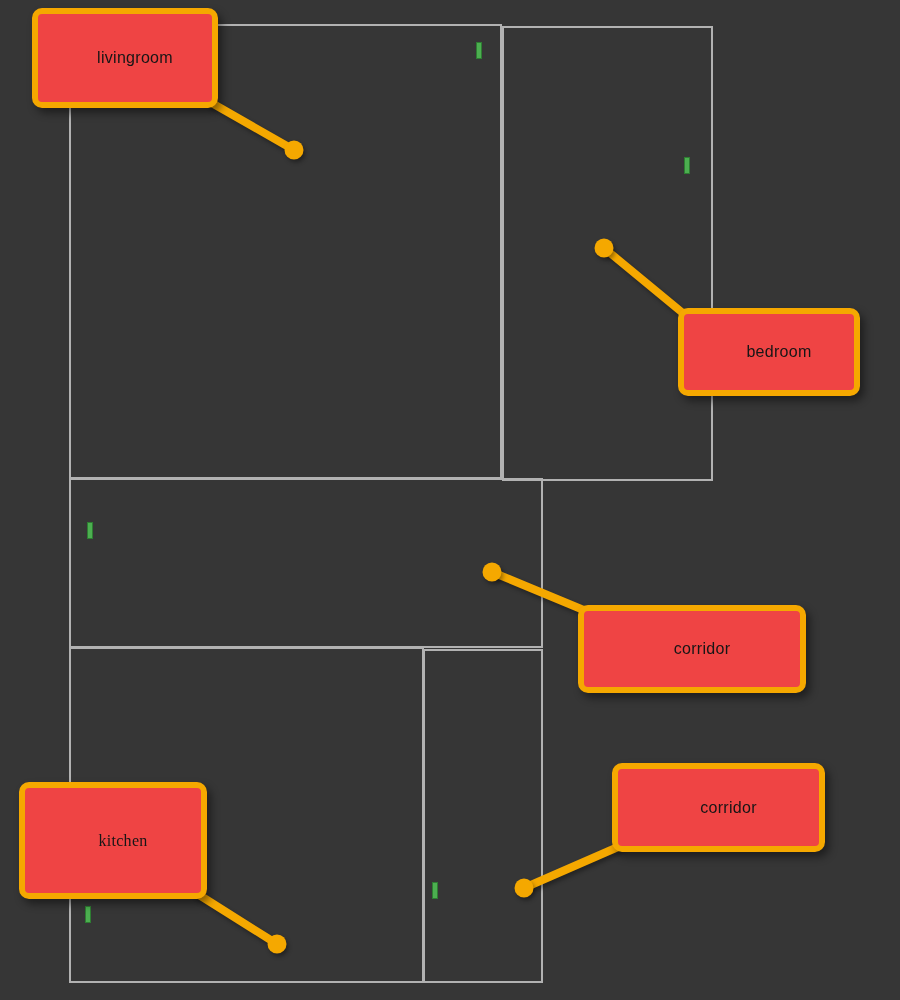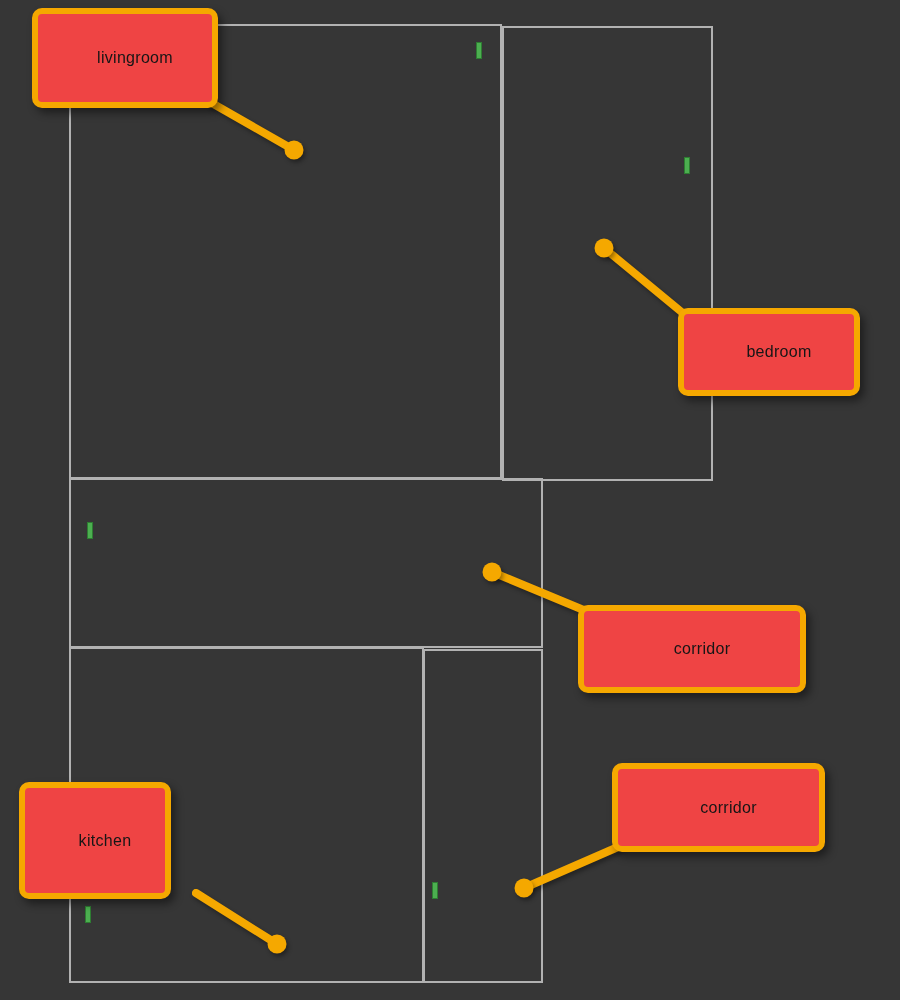--- a/index.html
+++ b/index.html
@@ -107,21 +107,21 @@
   </div>
 
   <div class="callout" style="left:678px; top:308px; width:182px; height:88px;">
     <span class="callout-label">bedroom</span>
   </div>
 
   <div class="callout" style="left:578px; top:605px; width:228px; height:88px;text-align:right;">
     <span class="callout-label">corridor</span>
   </div>
 
-  <div class="callout" style="left:19px; top:782px; width:152px; height:117px;">
+  <div class="callout" style="left:19px; top:782px; width:188px; height:117px;font-family:Liberation Serif, serif;">
     <span class="callout-label">kitchen</span>
   </div>
 
   <div class="callout" style="left:612px; top:763px; width:213px; height:89px;">
     <span class="callout-label">corridor</span>
   </div>
 
 </div>
 
 </body></html>

